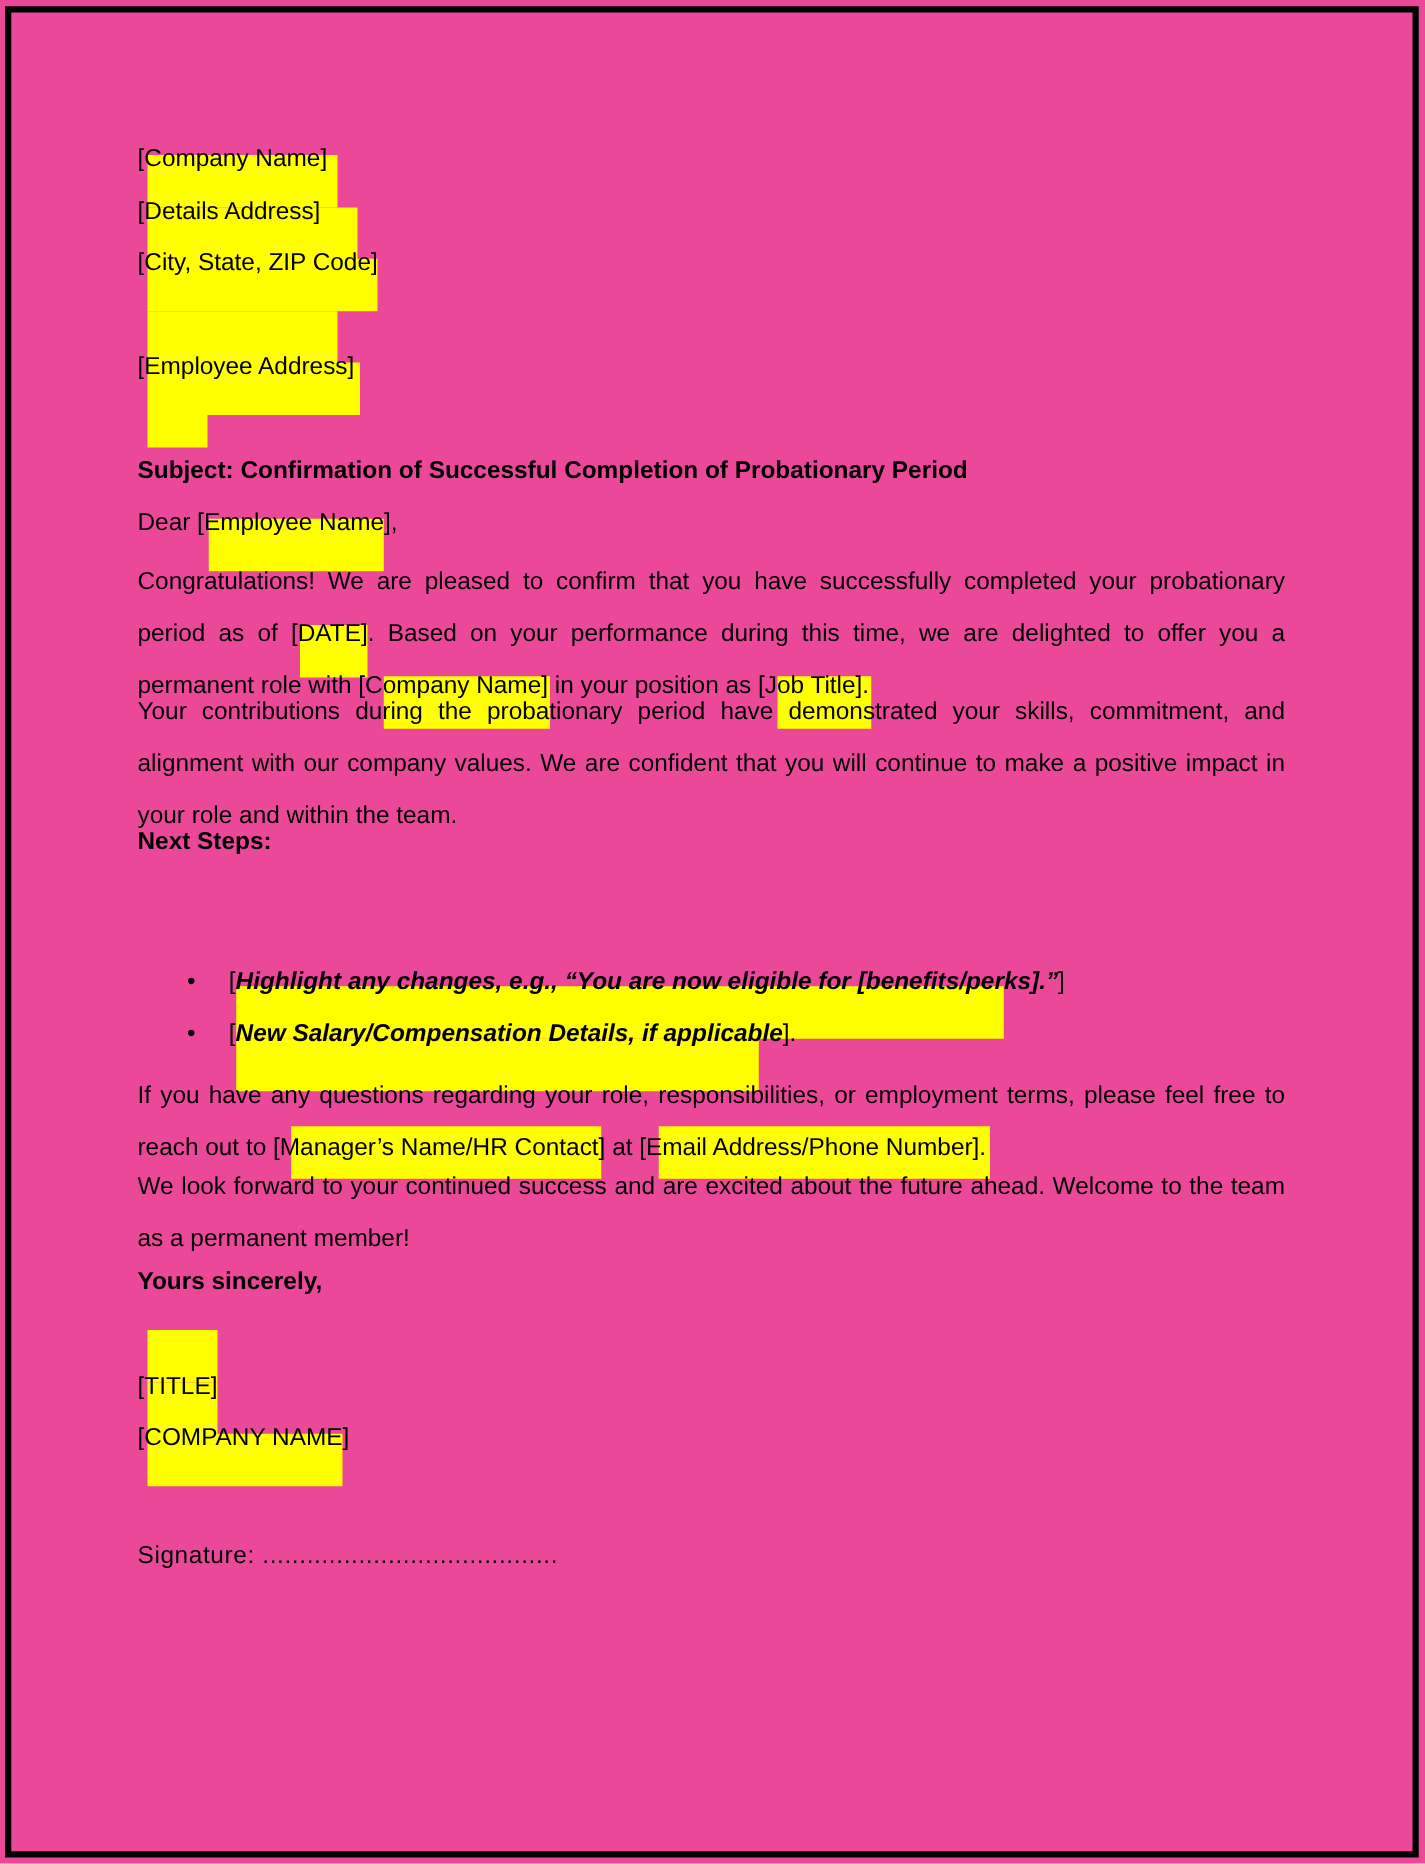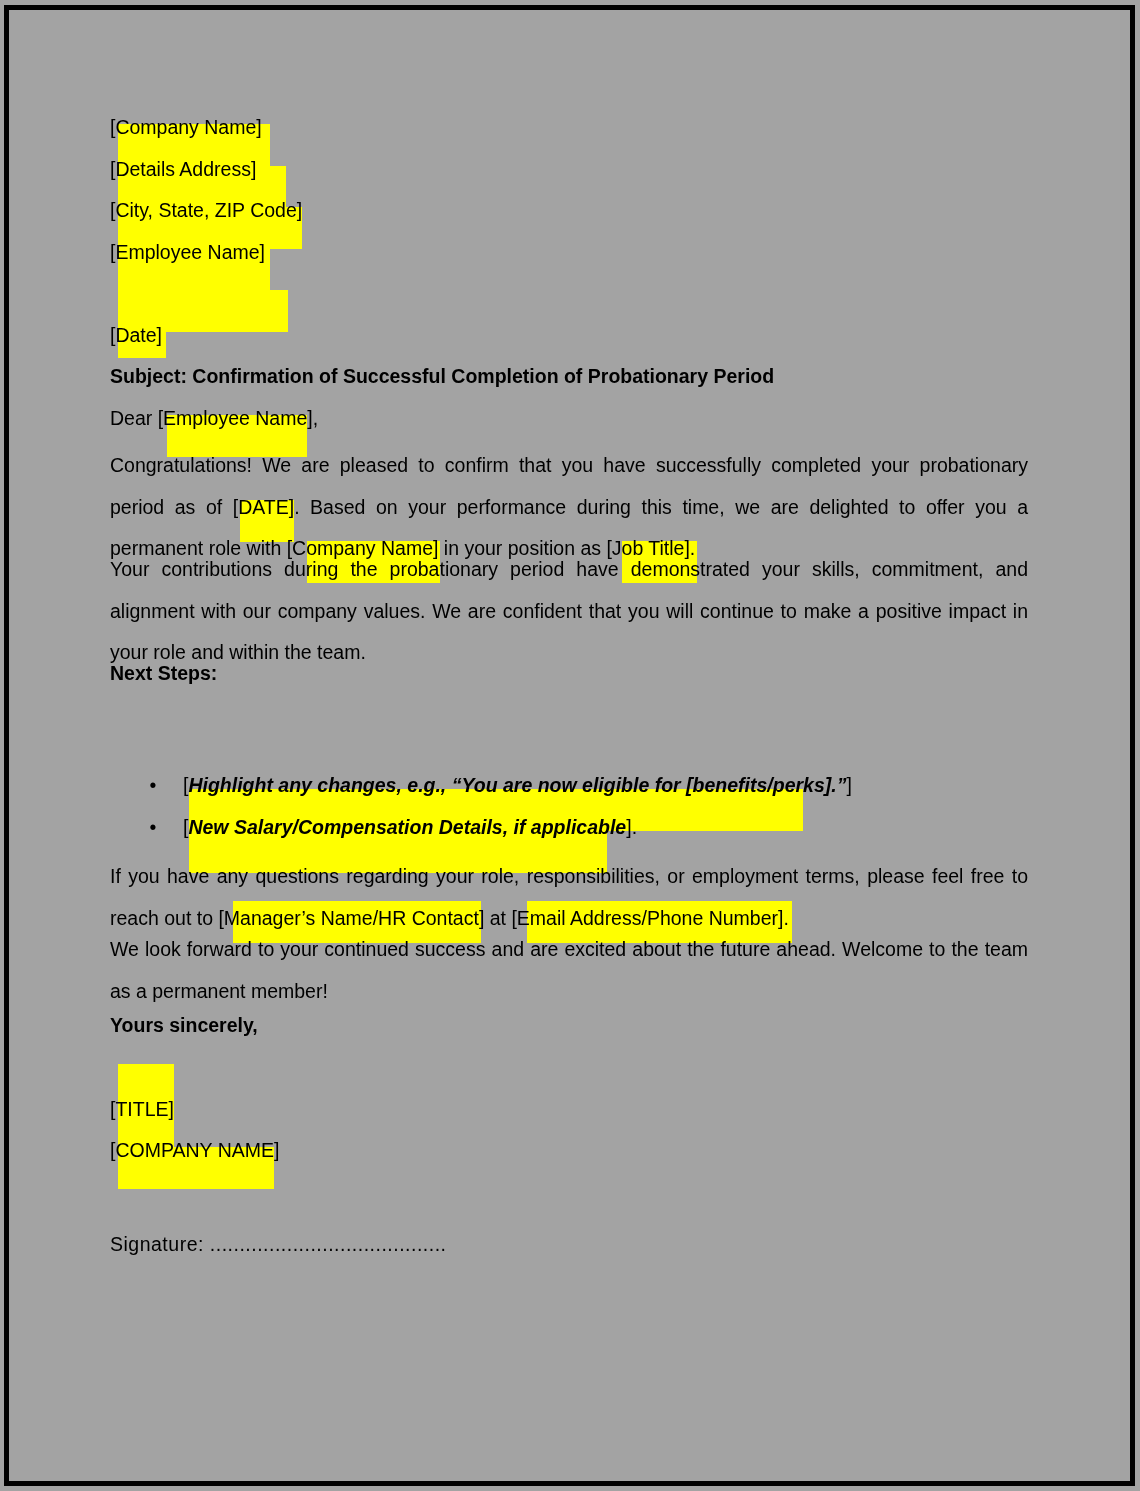--- a/index.html
+++ b/index.html
@@ -12,21 +12,21 @@
     height: 1491px;
     font-family: "Liberation Sans", sans-serif;
     -webkit-font-smoothing: antialiased;
   }
 
   
   #page {
     position: relative;
     width: 1140px;
     height: 1491px;
-    background: #a3a3a3;
+    background: #ec4899;
     box-sizing: border-box;
     overflow: hidden;
   }
   #page-border {
     position: absolute;
     left: 4px;
     top: 5px;
     width: 1131px;
     height: 1481px;
     border: 5px solid #000000;
@@ -140,22 +140,21 @@
     <div class="hl" style="left:118px; top:1064px; width:56px;  height:42px;"></div>
     <div class="hl" style="left:118px; top:1106px; width:56px;  height:42px;"></div>
     <div class="hl" style="left:118px; top:1147px; width:156px; height:42px;"></div>
   </div>
 
   <div id="text-layer">
 
     <div class="line" style="top:107px;">[Company Name]</div>
     <div class="line" style="top:148.5px;">[Details Address]</div>
     <div class="line" style="top:190px;">[City, State, ZIP Code]</div>
-    <div class="line" style="top:231.5px;">[Employee Name]</div>
-    <div class="line" style="top:314.5px;">[Date]</div>
+    <div class="line" style="top:273px;">[Employee Address]</div>
 
     <div class="line bold" style="top:356px;">
       <span>Subject:</span><span> Confirmation of Successful Completion of Probationary Period</span>
     </div>
 
     <div class="line" style="top:398px;">
       <span>Dear [</span><span>Employee Name</span><span>],</span>
     </div>
 
     <div class="para last-line-left" style="top:445px;">

